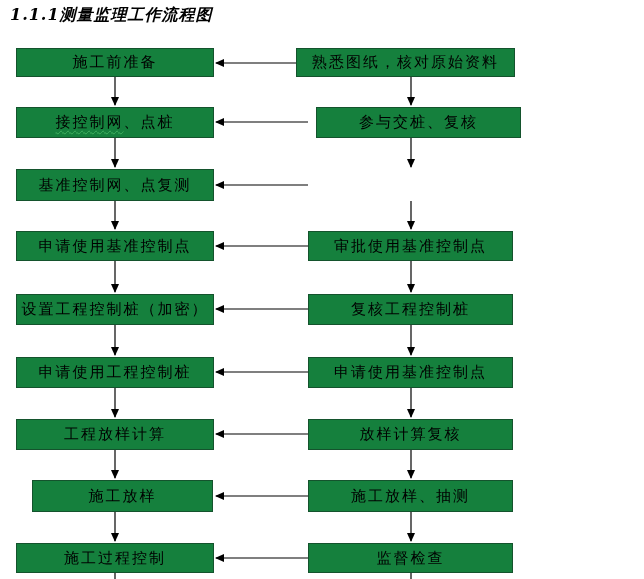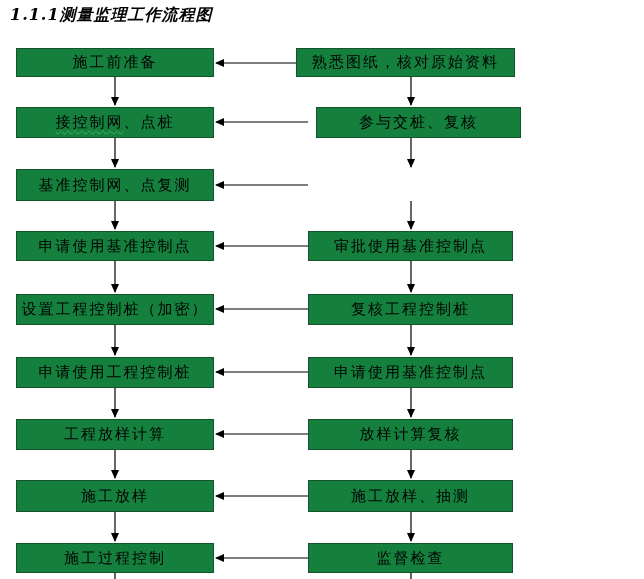--- a/index.html
+++ b/index.html
@@ -139,21 +139,21 @@
     <span>申请使用基准控制点</span>
   </div>
 
   <div class="box" style="left:308px;top:419px;width:205px;height:31px">
     <span>放样计算复核</span>
   </div>
   <div class="box" style="left:16px;top:419px;width:198px;height:31px">
     <span>工程放样计算</span>
   </div>
 
-  <div class="box" style="left:16px;top:480px;width:198px;height:32px">
+  <div class="box" style="left:32px;top:480px;width:181px;height:32px">
     <span>施工放样</span>
   </div>
   <div class="box" style="left:308px;top:480px;width:205px;height:32px">
     <span>施工放样、抽测</span>
   </div>
 
   <div class="box" style="left:16px;top:543px;width:198px;height:30px">
     <span>施工过程控制</span>
   </div>
   <div class="box" style="left:308px;top:543px;width:205px;height:30px">

